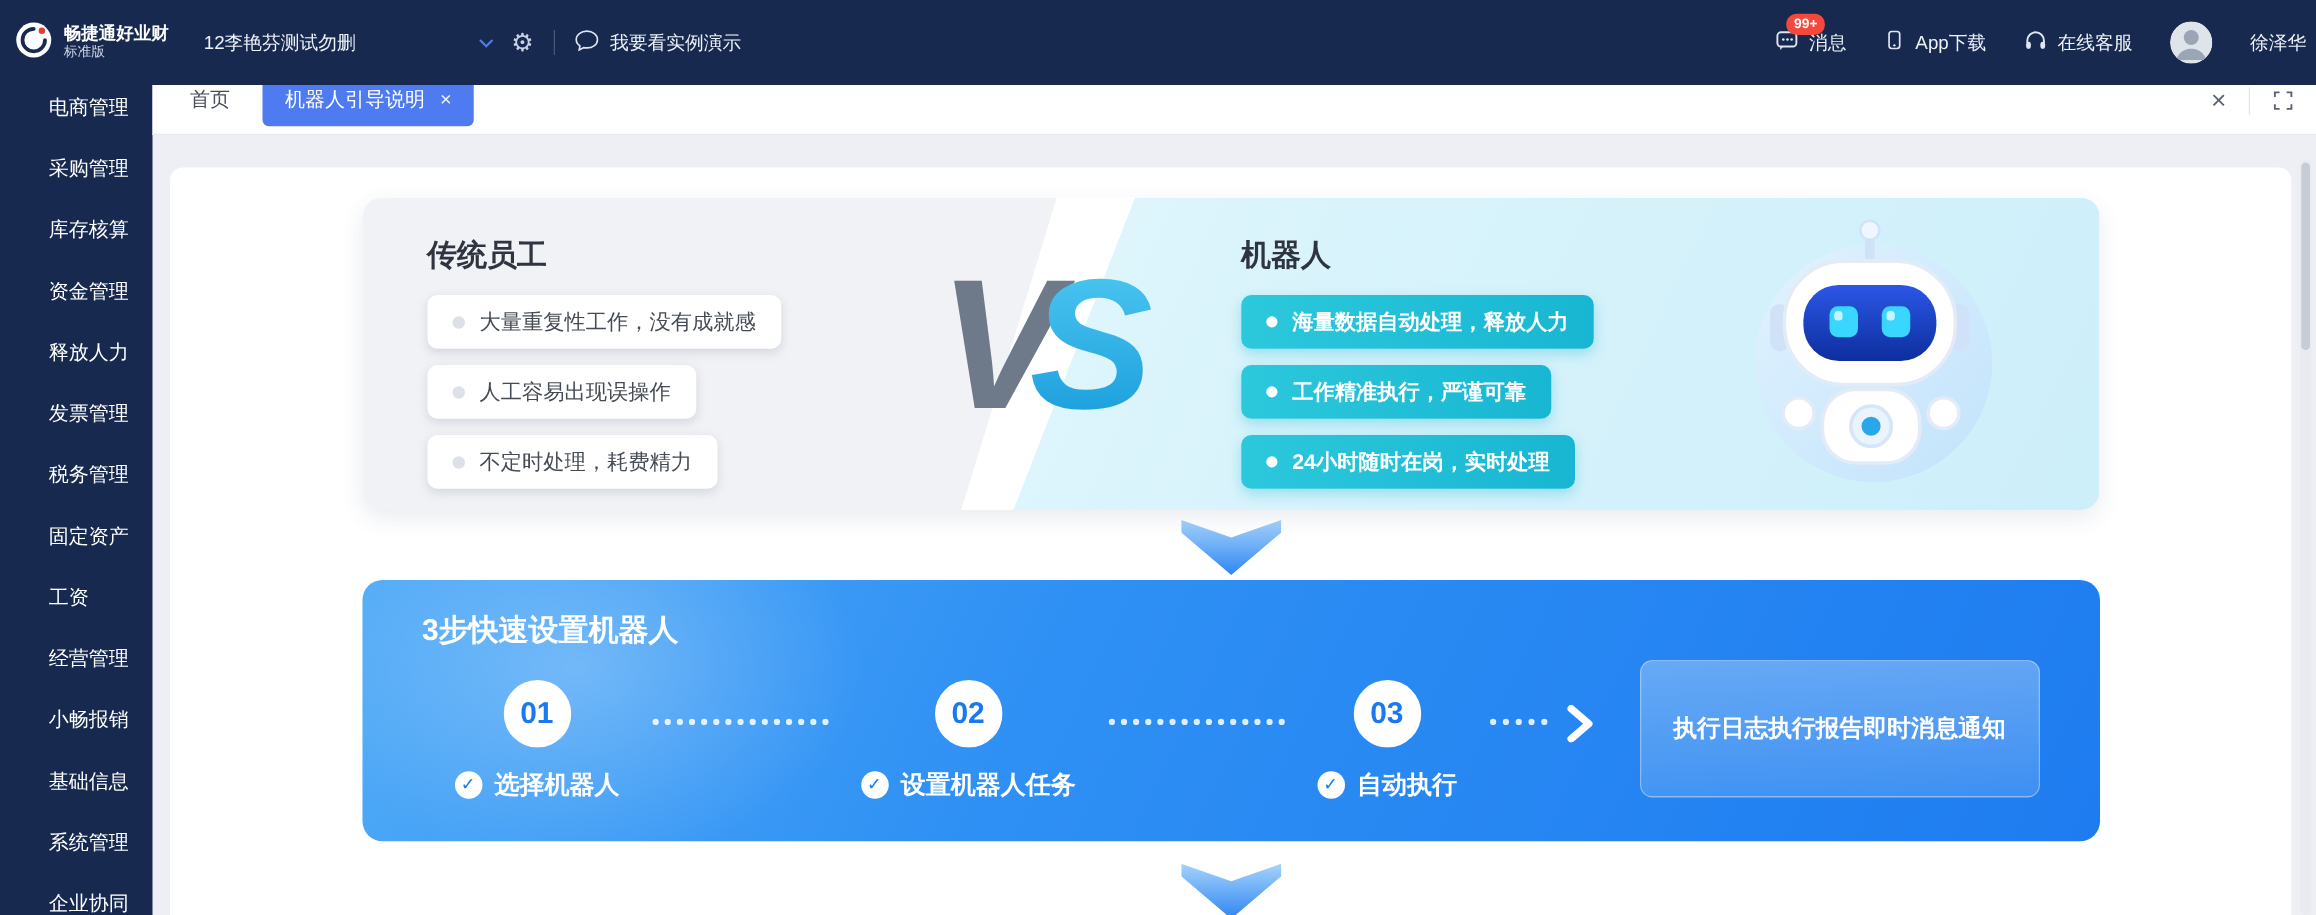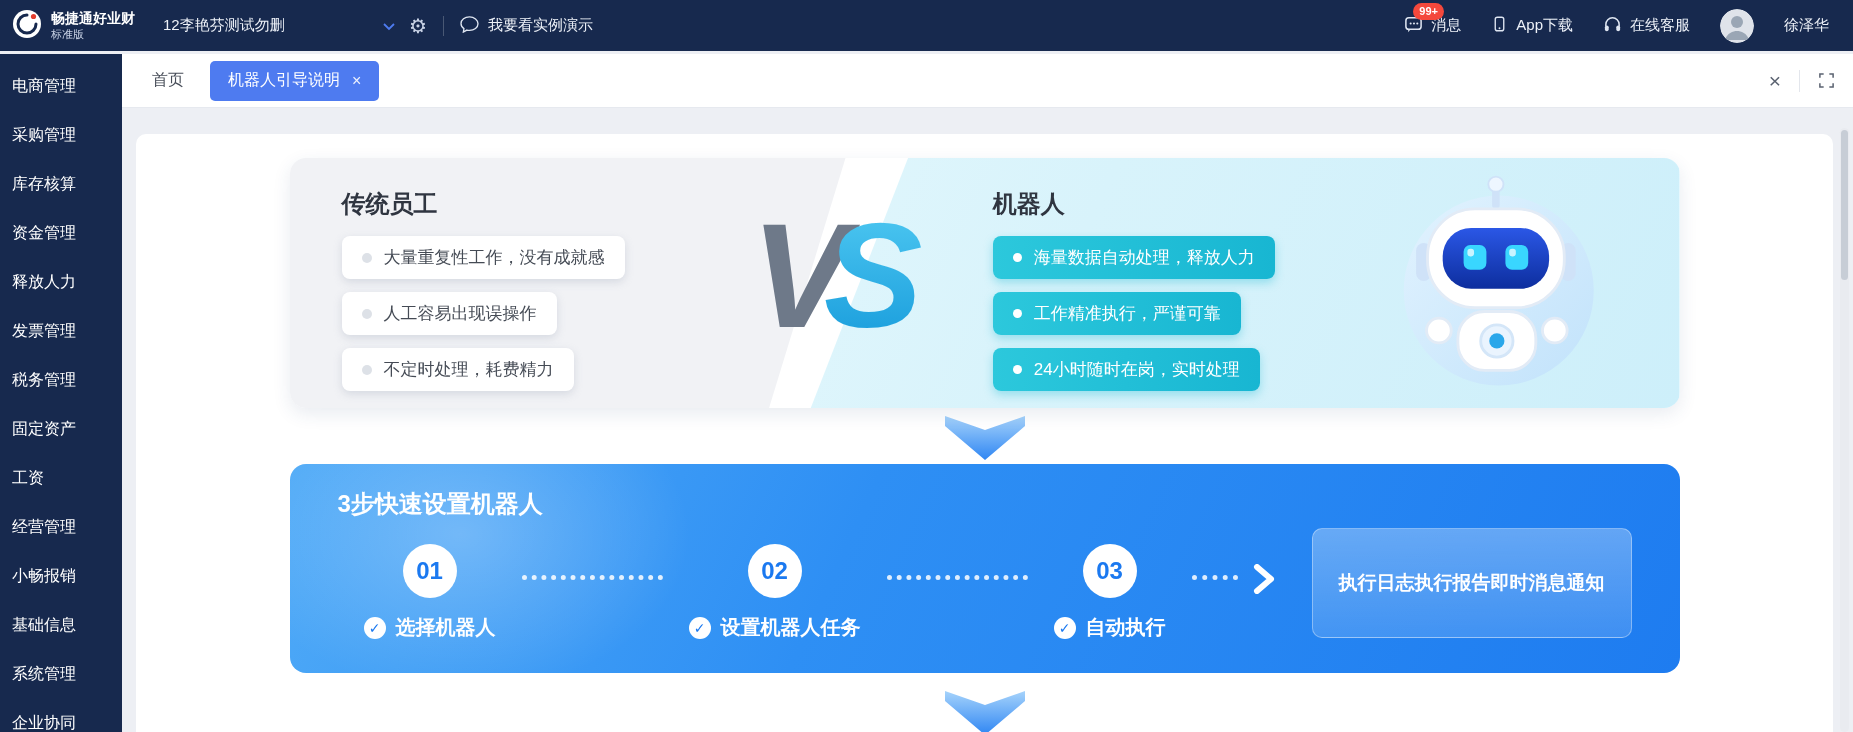--- a/index.html
+++ b/index.html
@@ -4,41 +4,41 @@
 <style>
   * { box-sizing: border-box; margin: 0; padding: 0; }
   html,body { width:1853px; height:732px; overflow:hidden; }
   body {
     background:#EDEFF4;
     font-family:"Liberation Sans","DejaVu Sans",sans-serif;
     position:relative;
     color:#333A45;
   }
   
-  .topbar { position:absolute; top:0; left:0; width:100%; height:51px; background:#17294E;
-            display:flex; align-items:center; padding:0 24px 0 12px; color:#E9EDF5; z-index:5; }
+  .topbar { position:absolute; top:0; left:0; width:100%; height:68px; background:#17294E;
+            display:flex; align-items:center; padding:0 8px 0 12px; color:#E9EDF5; z-index:5; }
   .logo { display:flex; align-items:center; gap:9px; }
   .logo-text .t1 { font-size:14px; font-weight:700; color:#FFFFFF; line-height:1.15; }
   .logo-text .t2 { font-size:11px; color:#C9D3E6; line-height:1.2; margin-top:2px; }
   .org-select { margin-left:18px; width:252px; display:flex; align-items:center; justify-content:space-between;
                 padding:8px 10px; font-size:15px; color:#EDF1F8; cursor:pointer; }
   .iconbtn { background:none; border:none; cursor:pointer; display:flex; align-items:center; }
   .gear { font-size:20px; color:#C9D3E6; margin-left:4px; }
   .vdiv { width:1px; height:20px; background:rgba(255,255,255,.22); margin:0 16px; }
   .demo { display:flex; align-items:center; gap:9px; font-size:15px; color:#EDF1F8; cursor:pointer; }
   .topbar-right { margin-left:auto; display:flex; align-items:center; gap:30px; }
   .tb-item { display:flex; align-items:center; gap:8px; font-size:15px; color:#EDF1F8; cursor:pointer; position:relative; }
   .badge { position:absolute; top:-12px; left:9px; background:#F4483C; color:#fff; font-size:11px; font-weight:700;
            line-height:1; padding:3px 6px; border-radius:9px; }
   .avatar { width:34px; height:34px; border-radius:50%; overflow:hidden; cursor:pointer; }
   .username { font-size:15px; color:#EDF1F8; cursor:pointer; }
 
   
   .sidebar { position:absolute; top:54px; left:0; width:122px; height:678px; background:#17294E; padding-top:8px; }
-  .side-item { height:49px; display:flex; align-items:center; padding-left:12px; font-size:16px; color:#FFFFFF; cursor:pointer; }
+  .side-item { height:49px; display:flex; align-items:center; padding-left:39px; font-size:16px; color:#FFFFFF; cursor:pointer; }
 
   
   .main { position:absolute; top:54px; left:122px; width:1731px; height:678px; display:flex; flex-direction:column;gap:16px; }
   .tabbar { flex:0 0 54px; height:54px; background:#fff; display:flex; align-items:center; padding-left:4px;
             border-bottom:1px solid #E6E9EF; }
   .tab-home { padding:0 26px; font-size:16px; color:#474D58; cursor:pointer; }
   .tab-active { display:flex; align-items:center; gap:12px; background:#4E7BF0; color:#fff; font-size:16px;
                 padding:0 18px; height:40px; border-radius:5px; cursor:pointer; }
   .tab-close { font-size:16px; opacity:.9; cursor:pointer; }
   .tabbar-right { margin-left:auto; display:flex; align-items:center; height:100%; }
@@ -62,21 +62,21 @@
   .vs .s { font-size:148px; margin-left:-26px; color:#2BB4E6;
            background:linear-gradient(180deg,#4FC9F2,#179BDB); -webkit-background-clip:text; background-clip:text;
            -webkit-text-fill-color:transparent; }
   .trad-col  { position:absolute; left:52px;   top:30px; }
   .robot-col { position:absolute; left:50.6%;  top:30px; }
   .col-title { font-size:24px; font-weight:700; color:#2F3540; margin-bottom:16px; }
   .pill { display:flex; align-items:center; gap:12px; width:fit-content; padding:10px 20px; border-radius:8px;
           font-size:17px; margin-bottom:13px; white-space:nowrap; }
   .pill.gray { background:#fff; color:#454B55; box-shadow:0 3px 8px rgba(150,160,178,.30); }
   .pill.gray .dot { width:10px; height:10px; border-radius:50%; background:#DDE1E7; flex:0 0 auto; }
-  .pill.cyan { background:linear-gradient(90deg,#2CC8DC,#18B6D2); color:#fff; font-weight:400;
+  .pill.cyan { background:linear-gradient(90deg,#2CC8DC,#18B6D2); color:#fff; font-weight:700;
                box-shadow:0 4px 10px rgba(24,182,210,.35); }
   .pill.cyan .dot { width:9px; height:9px; border-radius:50%; background:#fff; flex:0 0 auto; }
   .robot { position:absolute; right:72px; top:6px; width:228px; height:238px; }
 
   
   .flow-arrow { display:block; margin:6px auto 4px; }
 
   
   .steps-banner { width:1390px; margin:0 auto; border-radius:16px; padding:24px 48px 32px;
                   background:linear-gradient(115deg,#4FAAF7 0%,#2E8FF4 40%,#1E7CF0 100%);

